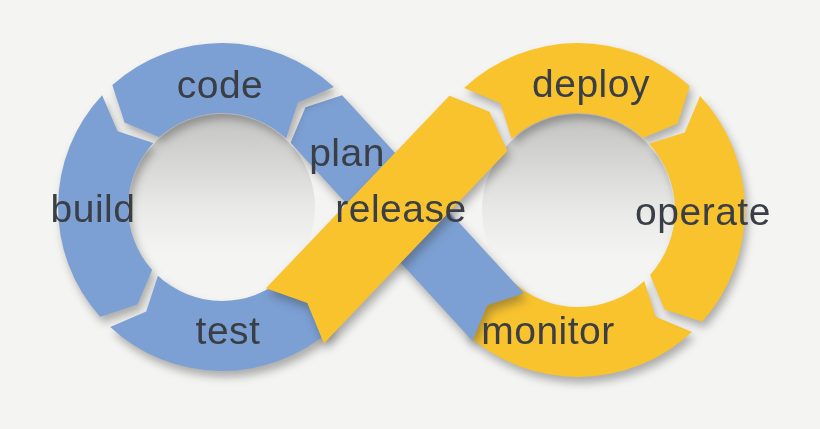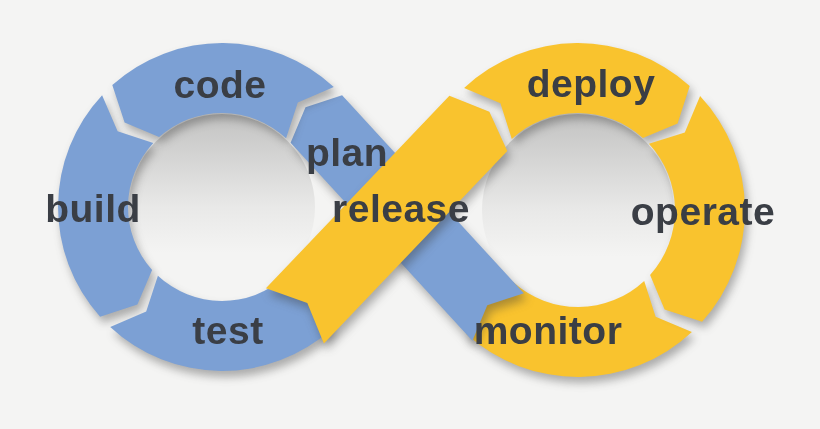--- a/index.html
+++ b/index.html
@@ -7,21 +7,20 @@
     padding: 0;
     width: 820px;
     height: 429px;
     overflow: hidden;
     font-family: "Liberation Sans", sans-serif;
   }
   #stage {
     position: relative;
     width: 820px;
     height: 429px;
-    font-weight: bold;
   }
   svg { display: block; }
   .seg {
     filter: drop-shadow(3px 6px 4px rgba(55, 55, 55, 0.38));
   }
   .band {
     filter: drop-shadow(3px 6px 5px rgba(55, 55, 55, 0.40));
   }
   .lbl {
     font-family: "Liberation Sans", sans-serif;

